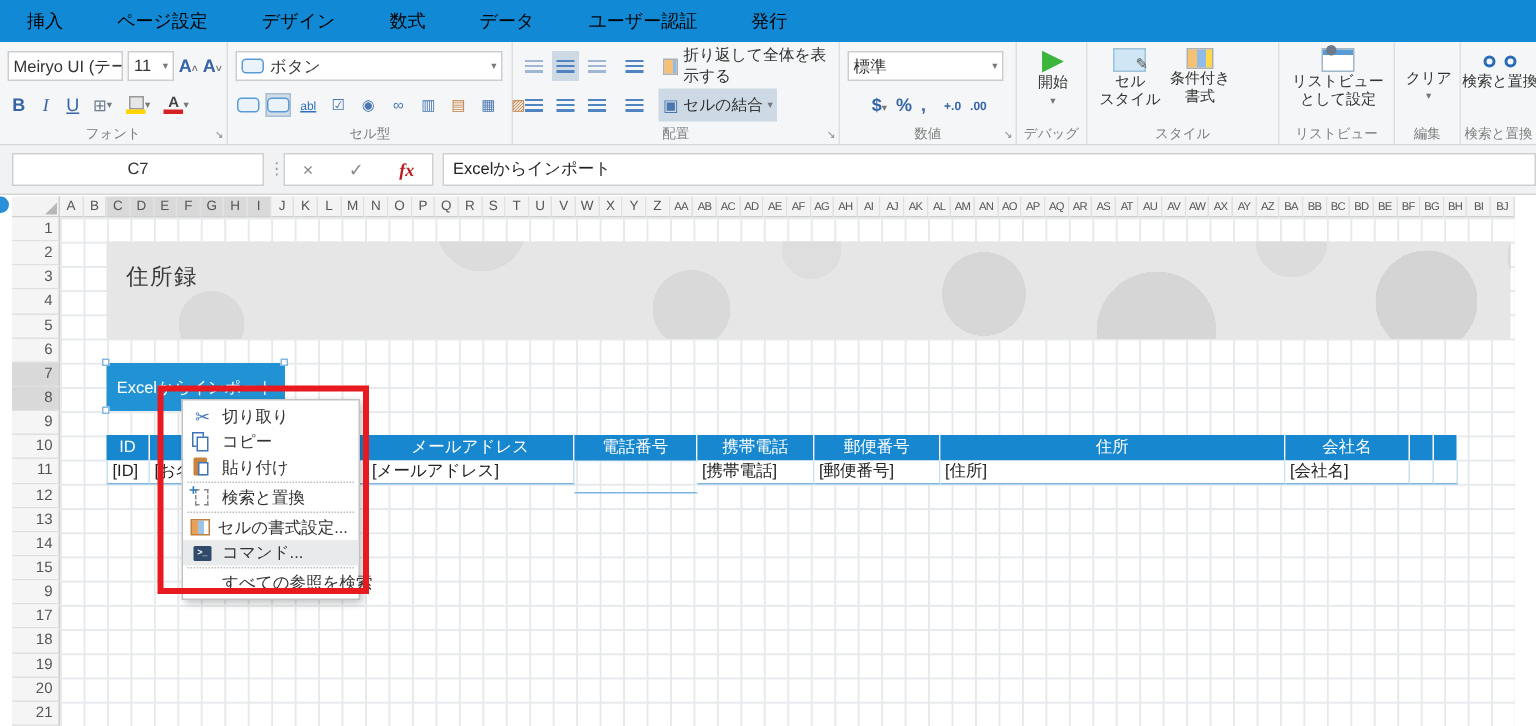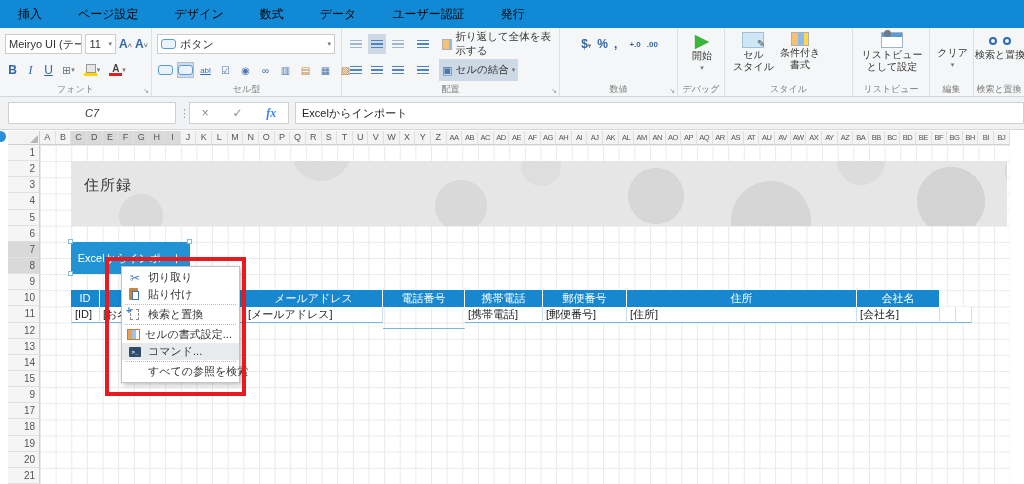--- a/index.html
+++ b/index.html
@@ -48,26 +48,26 @@
            background:linear-gradient(to right,#f7c173 0 6px,#8fbbe8 6px 12px,#ffd84d 12px);}
   .ic-lv{position:relative;width:20px;height:14px;border:1px solid #9fb6c9;background:linear-gradient(#5b9bd5 0 4px,#fff 4px);margin-bottom:1px;}
   .ic-lv::after{content:"";position:absolute;left:2px;top:-3px;width:7px;height:7px;border-radius:50%;background:#6b7b8c;}
   .eraser{width:16px;height:10px;background:linear-gradient(105deg,#e88: 0,#e66a8a 0 45%,#7fb2e0 45%);transform:skewX(-18deg);border-radius:1px;margin:3px 0 2px;}
   .binoc{position:relative;width:24px;height:13px;margin:3px 0 1px;}
   .binoc::before,.binoc::after{content:"";position:absolute;top:2px;width:8px;height:8px;border:2px solid #2b6cb8;border-radius:50%;box-sizing:border-box;}
   .binoc::before{left:1px;} .binoc::after{right:1px;}
   
   .fbar{position:absolute;left:0;top:97px;width:1024px;height:33px;background:#f1f2f3;border-bottom:1px solid #d6d6d6;box-sizing:border-box;}
   .namebox{position:absolute;left:8px;top:5px;width:168px;height:22px;background:#fff;border:1px solid #d0d0d0;
-           box-sizing:border-box;text-align:center;line-height:20px;font-size:11px;color:#333;font-style:italic;}
+           box-sizing:border-box;text-align:center;line-height:20px;font-size:11px;color:#333;}
   .fdots{position:absolute;left:179px;top:5px;height:22px;line-height:22px;color:#999;font-size:11px;}
   .fbox{position:absolute;left:189px;top:5px;width:100px;height:22px;background:#fff;border:1px solid #d0d0d0;
         box-sizing:border-box;display:flex;align-items:center;justify-content:space-around;}
   .fbox .x{color:#8a8a8a;font-size:12px;} .fbox .ok{color:#8a8a8a;font-size:12px;}
-  .fbox .fx{color:#3b82f6;font-size:12px;font-weight:bold;font-style:italic;font-family:"Liberation Serif",serif;}
+  .fbox .fx{color:#b91c1c;font-size:12px;font-weight:bold;font-style:italic;font-family:"Liberation Serif",serif;}
   .finput{position:absolute;left:295px;top:5px;right:0;height:22px;background:#fff;border:1px solid #d0d0d0;
           box-sizing:border-box;font-size:11px;color:#222;line-height:20px;padding-left:6px;}
   
   .corner{position:absolute;left:8px;top:131px;width:32px;height:14px;background:#f3f3f3;
           border-right:1px solid #cfcfcf;border-bottom:1px solid #cfcfcf;box-sizing:border-box;}
   .corner::after{content:"";position:absolute;right:1px;bottom:1px;border-style:solid;border-width:0 0 8px 8px;border-color:transparent transparent #b8b8b8 transparent;}
   .colheads{position:absolute;left:40px;top:131px;height:14px;display:flex;}
   .ch{width:15.65px;flex:none;box-sizing:border-box;background:#f3f3f3;border-right:1px solid #e0e0e0;border-bottom:1px solid #cfcfcf;
       font-size:9px;color:#555;text-align:center;line-height:13px;overflow:hidden;}
   .ch.two{font-size:7.5px;letter-spacing:-0.5px;}
@@ -88,21 +88,21 @@
         radial-gradient(circle at 585px 35px, #d7d7d7 0 28px, transparent 28px),
         radial-gradient(circle at 700px 60px, #d6d6d6 0 40px, transparent 40px),
         radial-gradient(circle at 790px 0px, #dcdcdc 0 24px, transparent 24px),
         radial-gradient(circle at 880px 40px, #d4d4d4 0 34px, transparent 34px),
         radial-gradient(circle at 960px 10px, #d9d9d9 0 26px, transparent 26px),
         #e6e6e6;}
   .sheettitle{position:absolute;left:84px;top:177px;height:16px;line-height:16px;font-size:15px;color:#3a3a3a;letter-spacing:1px;}
   .impbtn{position:absolute;left:71px;top:242px;width:119px;height:32px;background:#2193d5;color:#fff;
           font-size:11px;display:flex;align-items:center;justify-content:center;white-space:nowrap;}
   .hnd{position:absolute;width:5px;height:5px;background:#fff;border:1px solid #86b9dd;box-sizing:border-box;z-index:3;}
-  .thead{position:absolute;left:71px;top:290px;height:17px;display:flex;z-index:2;align-items:center;}
+  .thead{position:absolute;left:71px;top:290px;height:17px;display:flex;z-index:2;}
   .th{box-sizing:border-box;background:#1787d0;border-right:1px solid #fff;color:#fff;font-size:11px;
       text-align:center;line-height:17px;flex:none;overflow:hidden;white-space:nowrap;}
   .trow{position:absolute;left:71px;top:307px;height:16px;display:flex;z-index:2;}
   .td{box-sizing:border-box;background:#fff;border-right:1px solid #c8dff0;border-bottom:1px solid #79b6e0;
       color:#222;font-size:11px;line-height:15px;padding-left:3px;flex:none;overflow:hidden;white-space:nowrap;}
   .td:first-child{border-left:1px solid #c8dff0;}
   
   .menu{position:absolute;left:121px;top:266px;width:119px;background:#fff;border:1px solid #c3c3c3;
         box-shadow:2px 2px 5px rgba(0,0,0,.25);padding:2px 0;z-index:5;box-sizing:border-box;}
   .mi{height:17px;display:flex;align-items:center;font-size:11px;color:#333;padding:0 4px 0 5px;white-space:nowrap;}
@@ -239,20 +239,26 @@
             <span class="gico" style="color:#4a77b0;margin-right:3px">▣</span>
             <span style="font-size:10.5px;color:#333">セルの結合</span>
             <span class="ddv" style="margin-left:3px">▾</span>
           </span>
       </div>
       <div class="rlabel"><span>配置</span></div>
       <span class="launcher">↘</span>
     </div>
 
     <div class="rgroup" style="width:118px">
+      <div class="rrow">
+        <span class="combo" style="width:104px">
+            <span>標準</span>
+            <span class="dd">▾</span>
+          </span>
+      </div>
       <div class="rrow" style="gap:6px;justify-content:center">
         <span class="numt"><span>$</span><span class="ddv">▾</span></span>
         <span class="numt">%</span>
         <span class="numt">,</span>
         <span class="dec" style="margin-left:6px">+.0</span>
         <span class="dec">.00</span>
       </div>
       <div class="rlabel"><span>数値</span></div>
       <span class="launcher">↘</span>
     </div>
@@ -441,20 +447,24 @@
       <div class="td" style="width: 16px;"></div>
       <div class="td" style="width: 16px;"></div>
     </div>
 
   <div class="menu" id="ctxmenu">
       <div class="mi">
         <span class="mic ic-cut">✂</span>
         <span>切り取り</span>
       </div>
       <div class="mi">
+        <span class="mic ic-copy"></span>
+        <span>コピー</span>
+      </div>
+      <div class="mi">
         <span class="mic ic-paste"></span>
         <span>貼り付け</span>
       </div>
       <div class="msep"></div>
       <div class="mi">
         <span class="mic ic-note"></span>
         <span>検索と置換</span>
       </div>
       <div class="msep"></div>
       <div class="mi">

